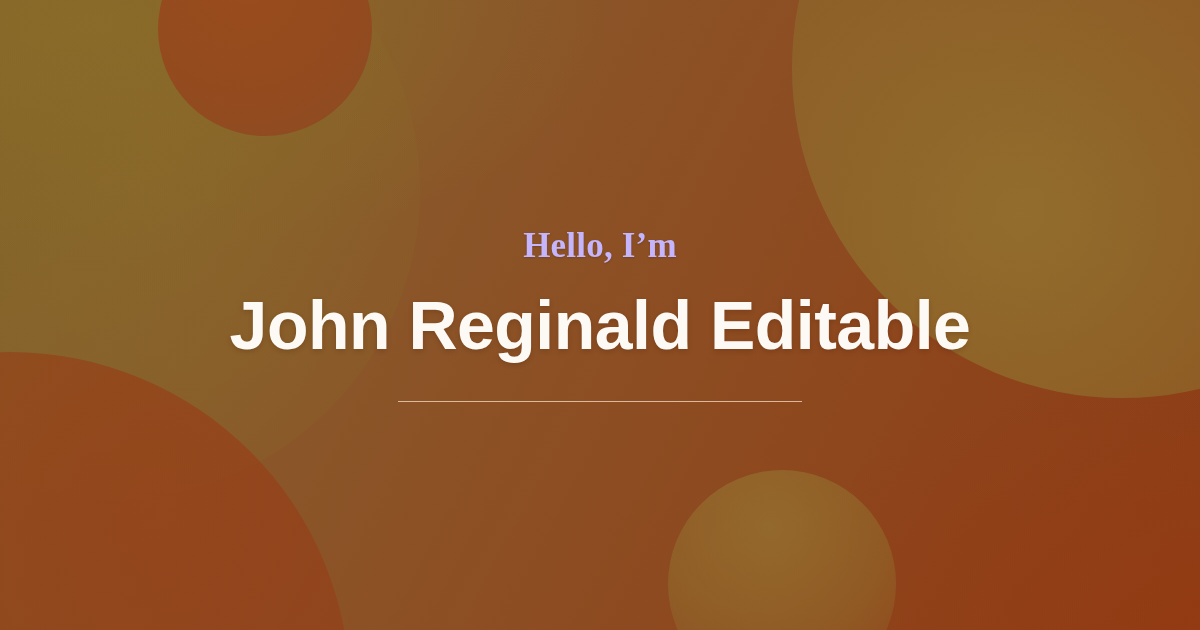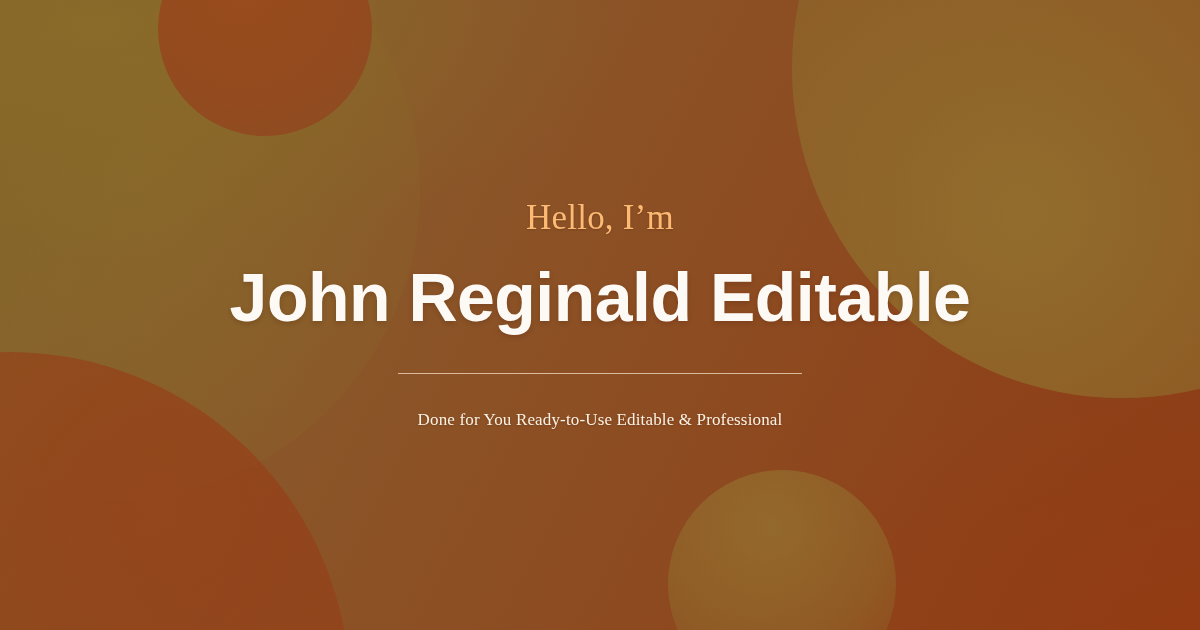--- a/index.html
+++ b/index.html
@@ -93,22 +93,22 @@
     flex-direction: column;
     align-items: center;
     justify-content: center;
     text-align: center;
   }
 
   .greeting {
     font-family: "Liberation Serif", serif;
     font-size: 35px;
     line-height: 1;
-    font-weight: 400;
-    color: #fdba74;
+    font-weight: 700;
+    color: #c4b5fd;
     letter-spacing: 0.2px;
     margin: 0 0 26px 0;
     text-shadow: 0 1px 2px rgba(70,28,8,0.28);
   }
 
   .name {
     font-family: "Liberation Sans", sans-serif;
     font-size: 68px;
     line-height: 1.06;
     font-weight: 700;
@@ -153,16 +153,15 @@
   <div class="deco deco-bl"></div>
   <div class="deco deco-bc"></div>
 
   <div class="content">
     <p class="greeting">Hello, I’m</p>
 
     <h1 class="name">John Reginald Editable</h1>
 
     <hr class="divider">
 
-    <p class="tagline">Done for You Ready-to-Use Editable &amp; Professional</p>
   </div>
 
 </div>
 
 </body></html>

